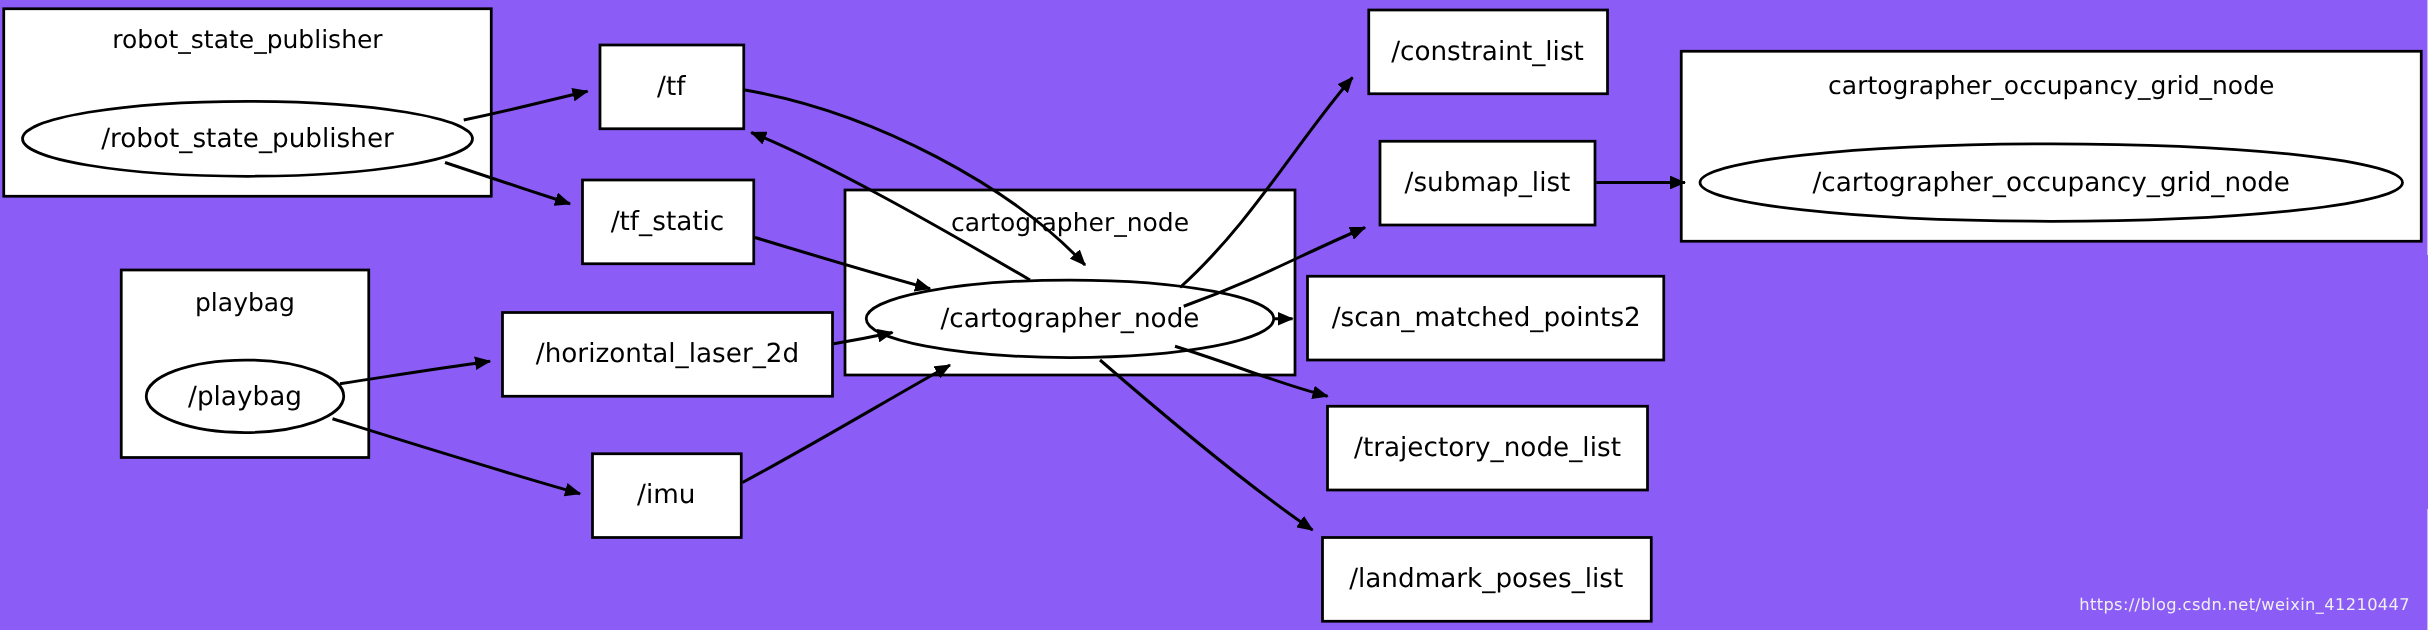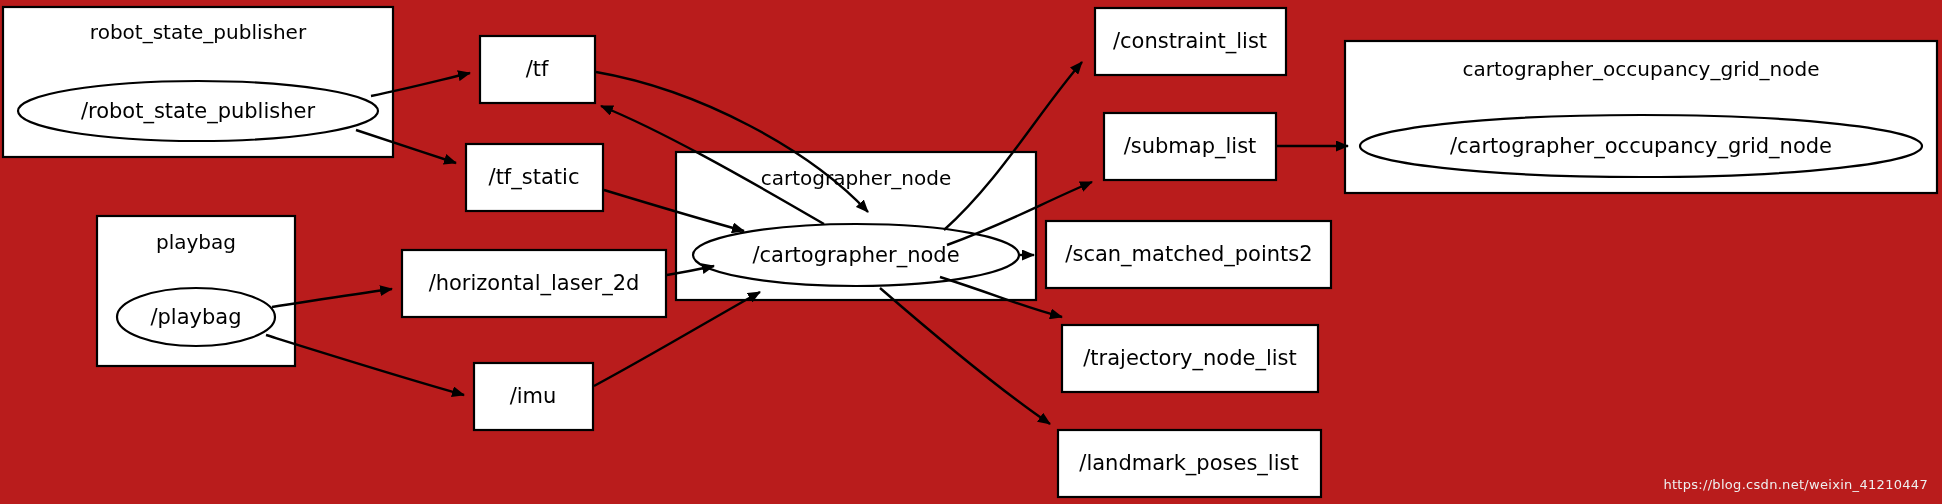--- a/index.html
+++ b/index.html
@@ -4,21 +4,21 @@
 <style>
   html, body {
     margin: 0;
     padding: 0;
     background: #ffffff;
   }
   #canvas-root {
     position: relative;
     width: 1942px;
     height: 504px;
-    background: #b91c1c;
+    background: #8b5cf6;
     font-family: "DejaVu Sans", "Liberation Sans", sans-serif;
     overflow: hidden;
   }
   svg#graph {
     position: absolute;
     left: 0;
     top: 0;
     width: 1942px;
     height: 504px;
     display: block;

